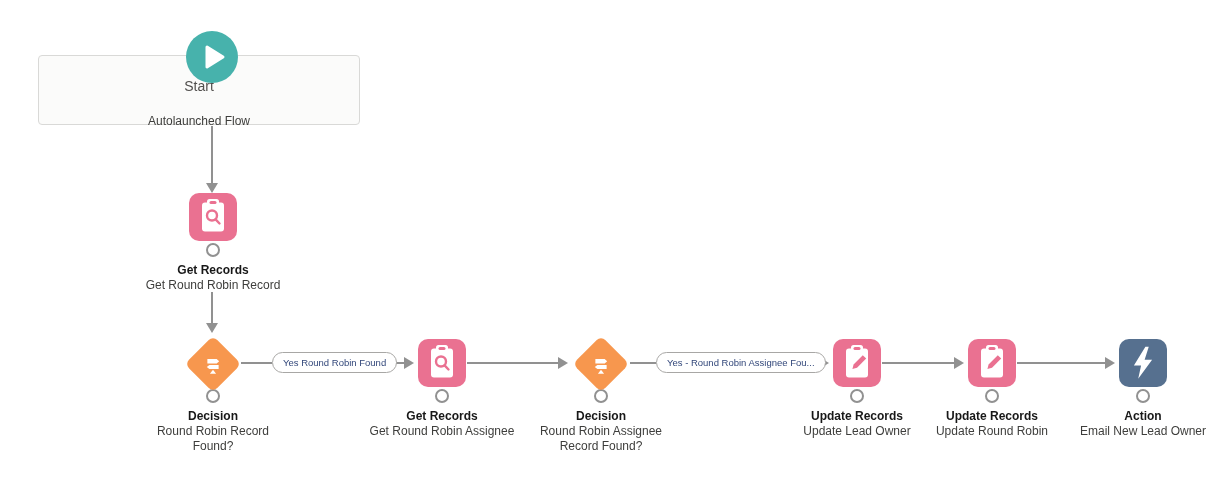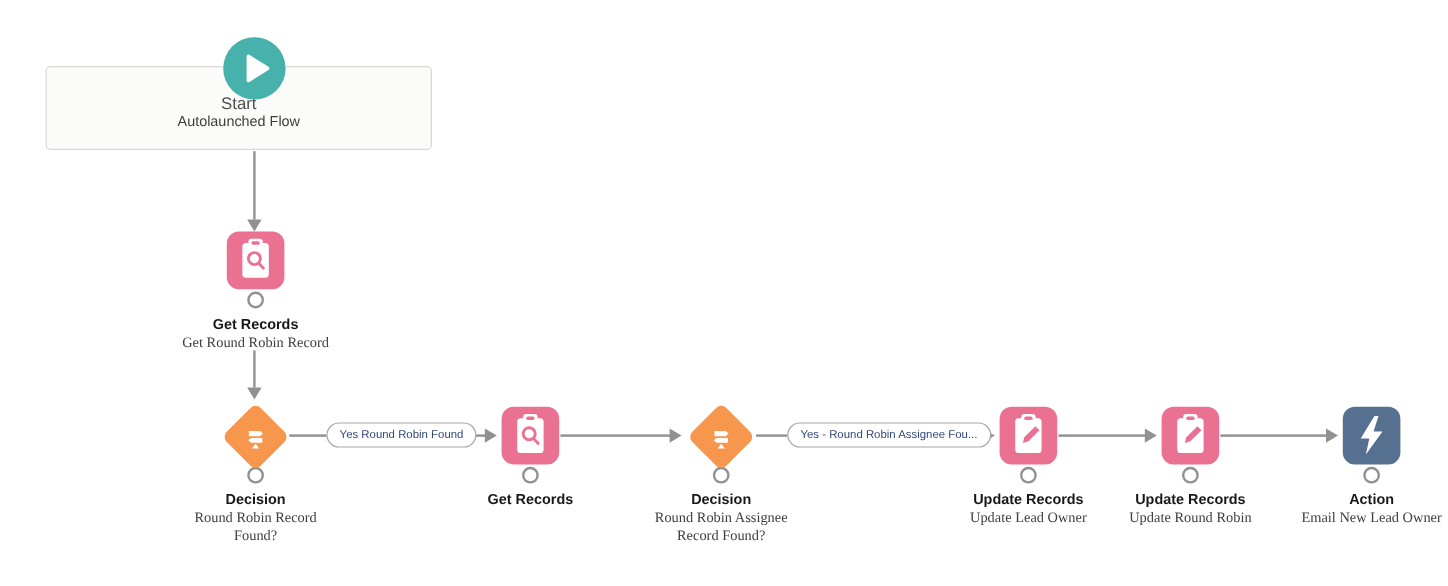--- a/index.html
+++ b/index.html
@@ -11,39 +11,39 @@
   *{box-sizing:border-box;margin:0;padding:0;}
   html,body{width:1207px;height:488px;overflow:hidden;}
   body{font-family:"Liberation Sans",sans-serif;background:var(--canvas-bg);}
   .canvas{position:relative;width:1207px;height:488px;background:var(--canvas-bg);}
 
   
   .start-card{position:absolute;left:38px;top:55px;width:322px;height:70px;
     background:var(--card-bg);border:1px solid var(--card-border);border-radius:4px;
     text-align:center;padding-top:23px;}
   .start-title{font-size:14px;color:#514f4d;line-height:15px;}
-  .start-sub{font-size:12px;color:var(--node-label-text);margin-top:0;}
+  .start-sub{font-size:12px;color:var(--node-label-text);margin-top:20px;}
   .start-circle{position:absolute;left:186px;top:31px;width:52px;height:52px;border-radius:50%;
     background:var(--start-teal);display:flex;align-items:center;justify-content:center;z-index:3;}
 
   
   .node{position:absolute;width:200px;text-align:center;z-index:2;}
   .sq{width:48px;height:48px;border-radius:10px;margin:0 auto;
     display:flex;align-items:center;justify-content:center;}
   .pink{background:var(--data-pink);}
   .navy{background:var(--action-navy);}
   .diamond-wrap{width:57px;height:57px;margin:0 auto;display:flex;align-items:center;justify-content:center;}
   .diamond{width:40px;height:40px;border-radius:6px;background:var(--decision-orange);
     transform:rotate(45deg);display:flex;align-items:center;justify-content:center;}
   .diamond svg{transform:rotate(-45deg);}
   .port{display:block;width:14px;height:14px;border:2px solid var(--connector);
     border-radius:50%;background:#fff;margin:2px auto 0;}
   .node.dec .port{margin-top:-3px;}
   .ntitle{font-size:12px;font-weight:bold;color:var(--node-title-text);margin-top:6px;line-height:15px;}
-  .nline{font-size:12px;color:var(--node-label-text);line-height:15px;font-family:Liberation Serif, serif;}
+  .nline{font-size:12px;color:var(--node-label-text);line-height:15px;}
 
   
   .hline{position:absolute;height:2px;background:var(--connector);z-index:1;}
   .vline{position:absolute;width:2px;background:var(--connector);z-index:1;}
   .arrow-r{position:absolute;width:0;height:0;border-top:6px solid transparent;
     border-bottom:6px solid transparent;border-left:10px solid var(--connector);z-index:1;}
   .arrow-d{position:absolute;width:0;height:0;border-left:6px solid transparent;
     border-right:6px solid transparent;border-top:10px solid var(--connector);z-index:1;}
   .pill{position:absolute;height:21px;line-height:19px;padding:0 10px;background:#fff;
     border:1px solid var(--pill-border);border-radius:11px;font-size:9.5px;
@@ -127,20 +127,21 @@
       <svg viewBox="0 0 48 48" width="48" height="48">
         <rect class="fw" x="13" y="9.5" width="22" height="29" rx="3"></rect>
         <rect class="fw" x="18" y="6" width="12" height="7" rx="2.5"></rect>
         <rect class="fp" x="20.5" y="8" width="7" height="3" rx="1.5"></rect>
         <circle class="sp" cx="23" cy="22.5" r="5"></circle>
         <line class="spl" x1="26.6" y1="26.4" x2="30.5" y2="30.5"></line>
       </svg>
     </div>
     <span class="port"></span>
     <div class="ntitle">Get Records</div>
+    <div class="nline">Get Round Robin Assignee</div>
   </div>
 
   <div class="node dec" style="left:501px;top:335px">
     <div class="diamond-wrap">
       <div class="diamond">
         <svg viewBox="0 0 48 48" width="27" height="27">
           <path class="fw" d="M14 14 h16.5 l4.5 4 -4.5 4 H14 Z"></path>
           <path class="fw" d="M34 24.5 H17.5 L13 28 l4.5 3.5 H34 Z"></path>
           <path class="fw" d="M24 33 l-5.5 7 h11 Z"></path>
         </svg>

